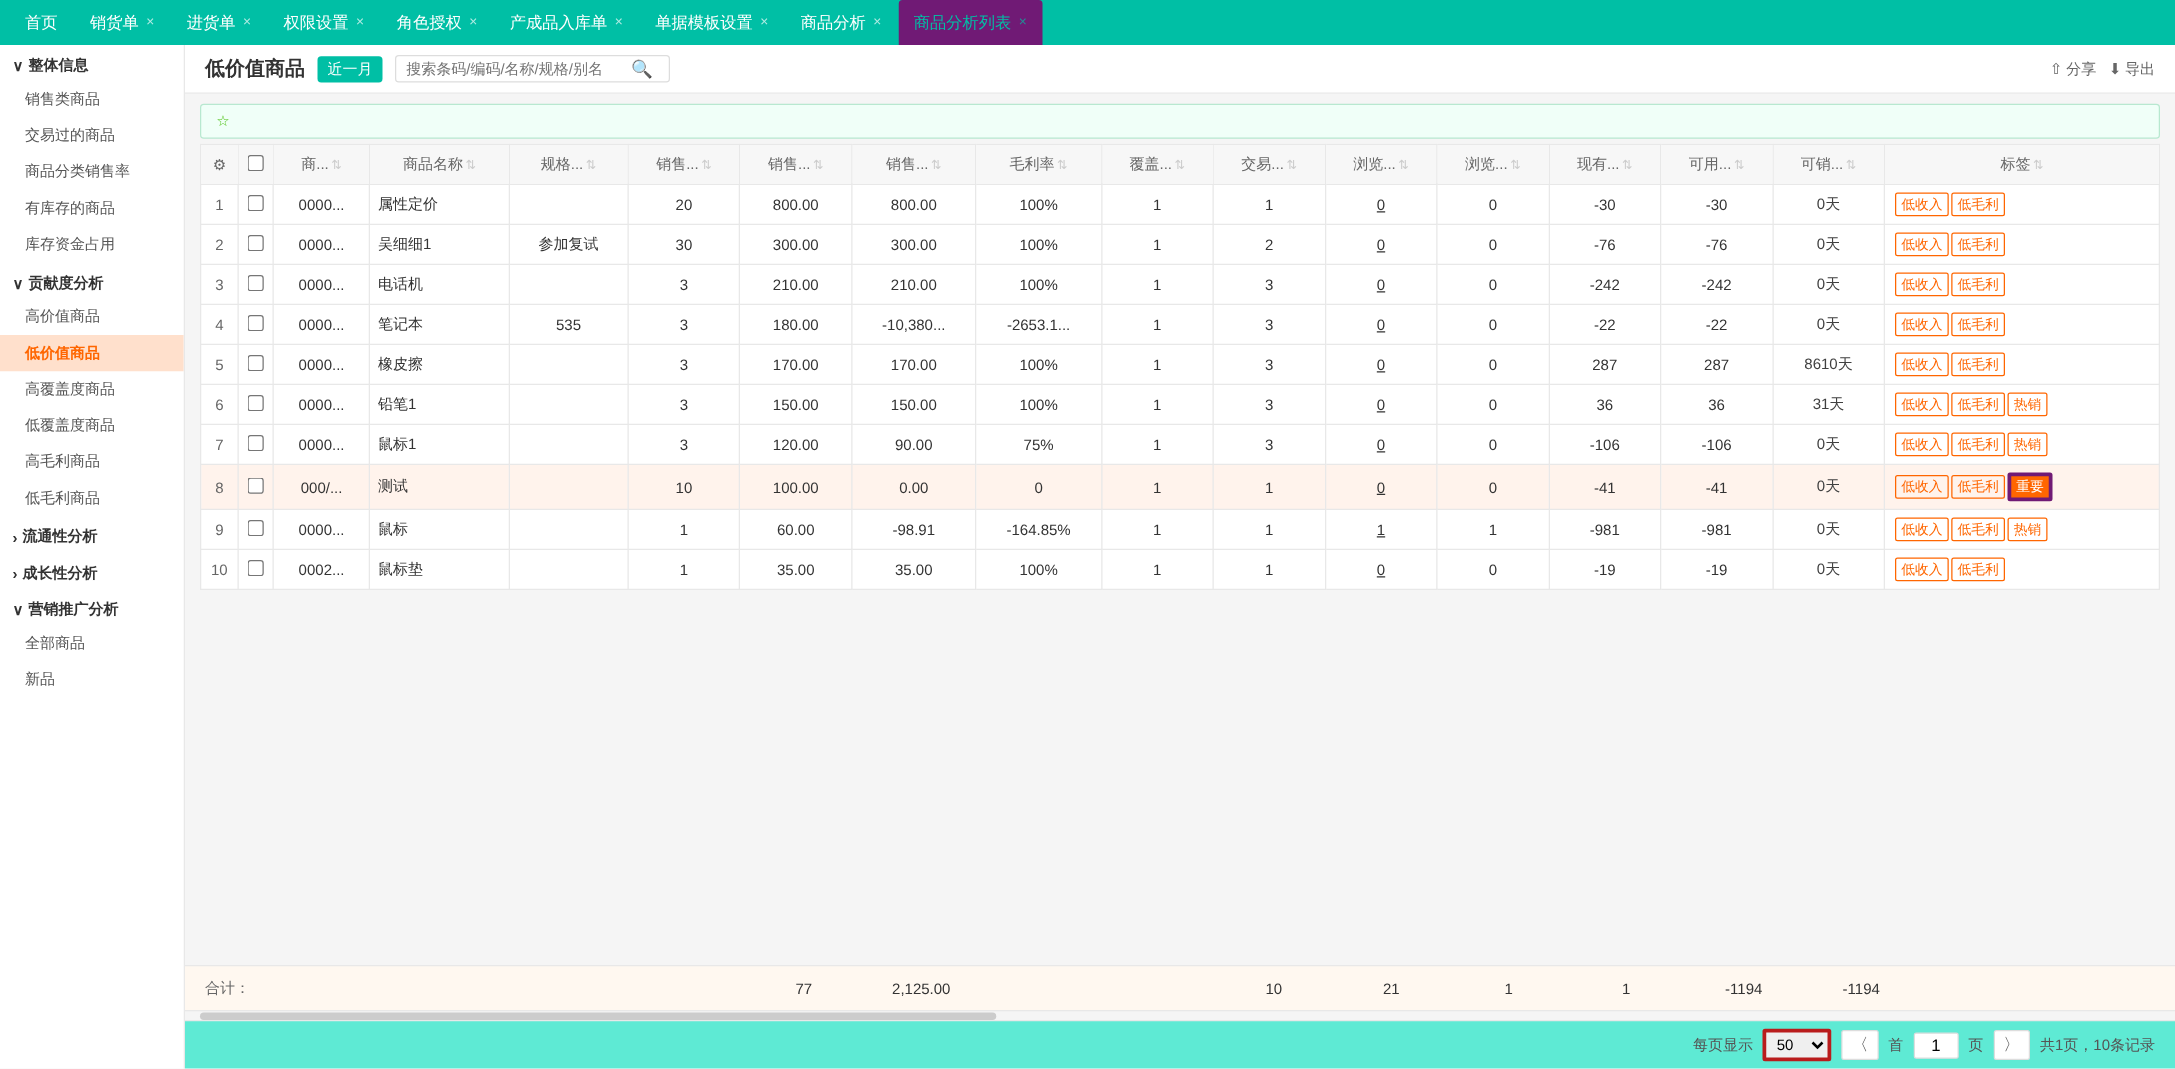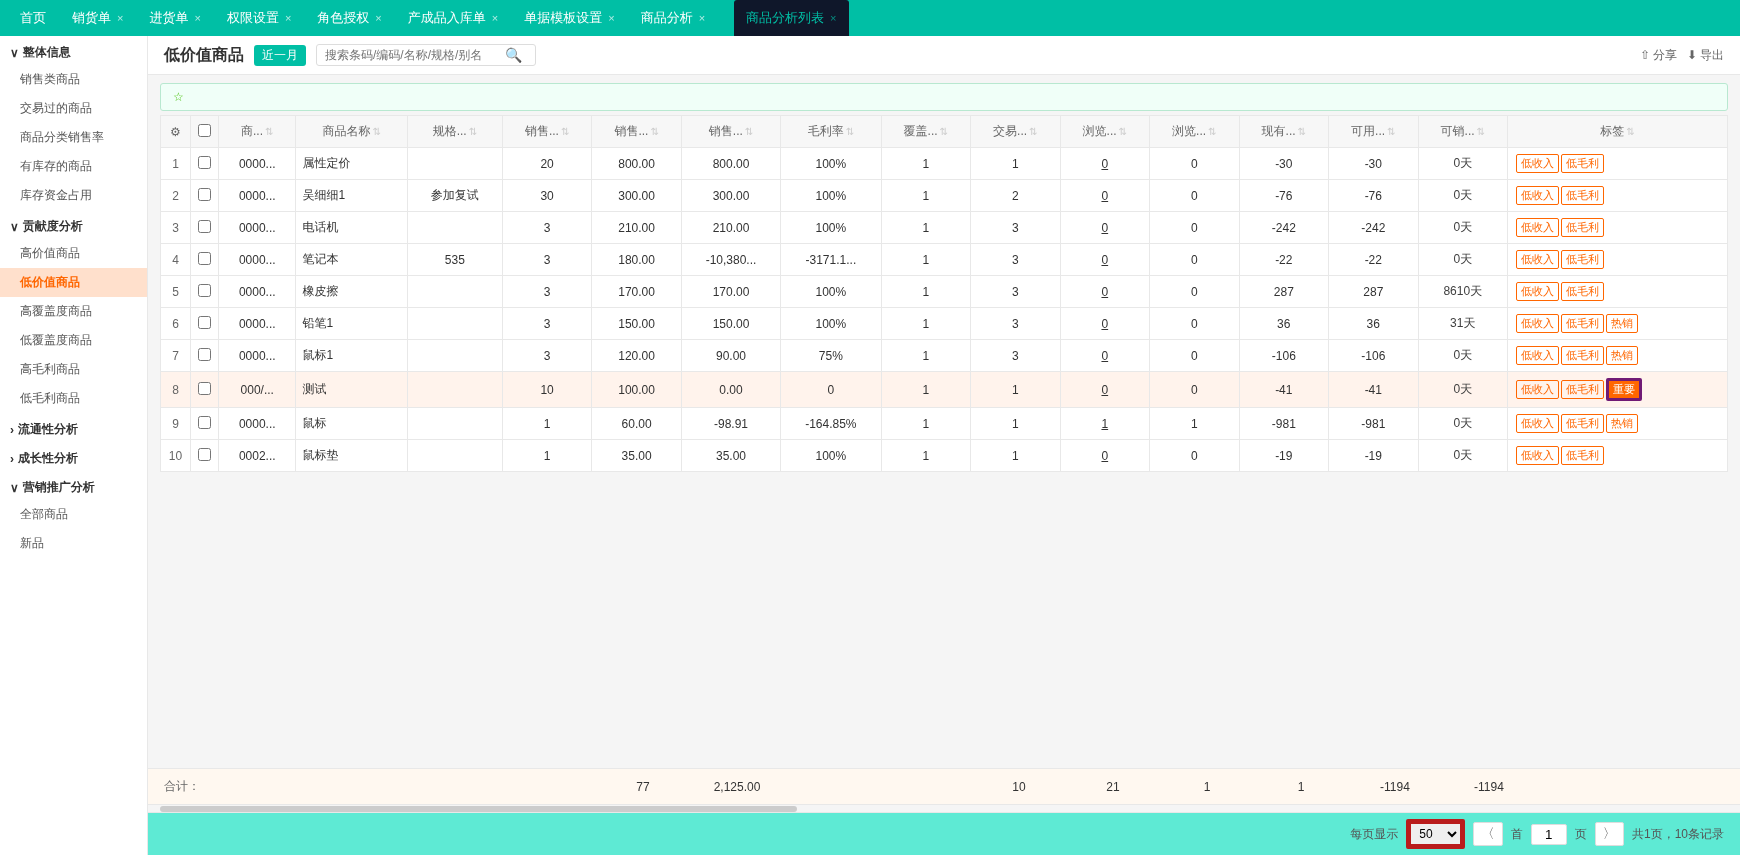--- a/index.html
+++ b/index.html
@@ -1,21 +1,21 @@
 <!DOCTYPE html>
 <html><head>
   <meta charset="utf-8">
   <style>
     * { margin: 0; padding: 0; box-sizing: border-box; }
     body { font-family: 'Microsoft YaHei', SimHei, sans-serif; font-size: 12px; background: #f5f5f5; color: #333; width: 1740px; min-height: 855px; overflow-x: hidden; }
 
     
     .top-nav { display: flex; align-items: center; background: #00bfa5; height: 36px; padding: 12px 8px; gap: 2px; }
     .nav-item { color: #fff; padding: 0 12px; height: 36px; display: flex; align-items: center; cursor: pointer; font-size: 13px; white-space: nowrap; }
-    .nav-item.active { background: #0f172a; color: #00bfa5; border-radius: 3px 3px 0 0; margin-left: 15px; }
+    .nav-item.active { background: #701a75; color: #00bfa5; border-radius: 3px 3px 0 0; }
     .nav-item .close-x { margin-left: 6px; font-size: 11px; opacity: 0.7; }
 
     
     .main-layout { display: flex; height: calc(855px - 36px); }
 
     
     .sidebar { width: 148px; background: #fff; border-right: 1px solid #e8e8e8; overflow-y: auto; flex-shrink: 0; }
     .sidebar-section-title { color: #333; font-size: 12px; padding: 8px 10px 4px; display: flex; align-items: center; gap: 4px; font-weight: bold; }
     .sidebar-item { padding: 6px 10px 6px 20px; color: #555; cursor: pointer; font-size: 12px; }
     .sidebar-item.active { background: #ffe0cc; color: #ff6600; font-weight: bold; }
@@ -53,21 +53,21 @@
     
     .footer-summary { background: #fff8f0; border-top: 1px solid #e8e8e8; padding: 6px 16px; display: flex; align-items: center; font-size: 12px; color: #333; min-height: 36px; }
     .footer-label { color: #666; margin-right: 20px; }
     .footer-values { display: flex; gap: 0; flex: 1; align-items: center; }
     .footer-val { flex: 1; text-align: center; padding: 0 6px; }
 
     
     .pagination { background: #5eead4; border-top: 1px solid #e8e8e8; padding: 6px 16px; display: flex; align-items: center; justify-content: flex-end; gap: 8px; font-size: 12px; color: #555; }
     .pag-btn { border: 1px solid #ddd; background: #fff; padding: 2px 7px; cursor: pointer; border-radius: 2px; color: #555; }
     .pag-input { border: 1px solid #ddd; width: 36px; text-align: center; padding: 2px 4px; border-radius: 2px; }
-    .per-page-select { border: 5px solid #b91c1c; padding: 2px 4px; border-radius: 2px; font-size: 12px; }
+    .per-page-select { border: 3px solid #b91c1c; padding: 2px 4px; border-radius: 2px; font-size: 12px; }
 
     
     ::-webkit-scrollbar { width: 6px; height: 6px; }
     ::-webkit-scrollbar-thumb { background: #ccc; border-radius: 3px; }
   </style>
 </head>
 <body>
 
 <div class="top-nav">
   <div class="nav-item">首页</div>
@@ -255,21 +255,21 @@
             </tr>
             <tr>
               <td class="num-cell">4</td>
               <td class="cb-cell"><input type="checkbox" style=""></td>
               <td>0000...</td>
               <td style="text-align: left;">笔记本</td>
               <td>535</td>
               <td>3</td>
               <td>180.00</td>
               <td>-10,380...</td>
-              <td>-3171.1...</td>
+              <td>-2653.1...</td>
               <td>1</td>
               <td>3</td>
               <td><span style="text-decoration: underline; cursor: pointer;">0</span></td>
               <td>0</td>
               <td>-22</td>
               <td>-22</td>
               <td><span class="zero-days">0天</span></td>
               <td style="text-align: left;"><span class="tag" style="color: rgb(255, 102, 0); border: 1px solid rgb(255, 102, 0);">低收入</span><span class="tag" style="color: rgb(255, 102, 0); border: 1px solid rgb(255, 102, 0);">低毛利</span></td>
             </tr>
             <tr>

